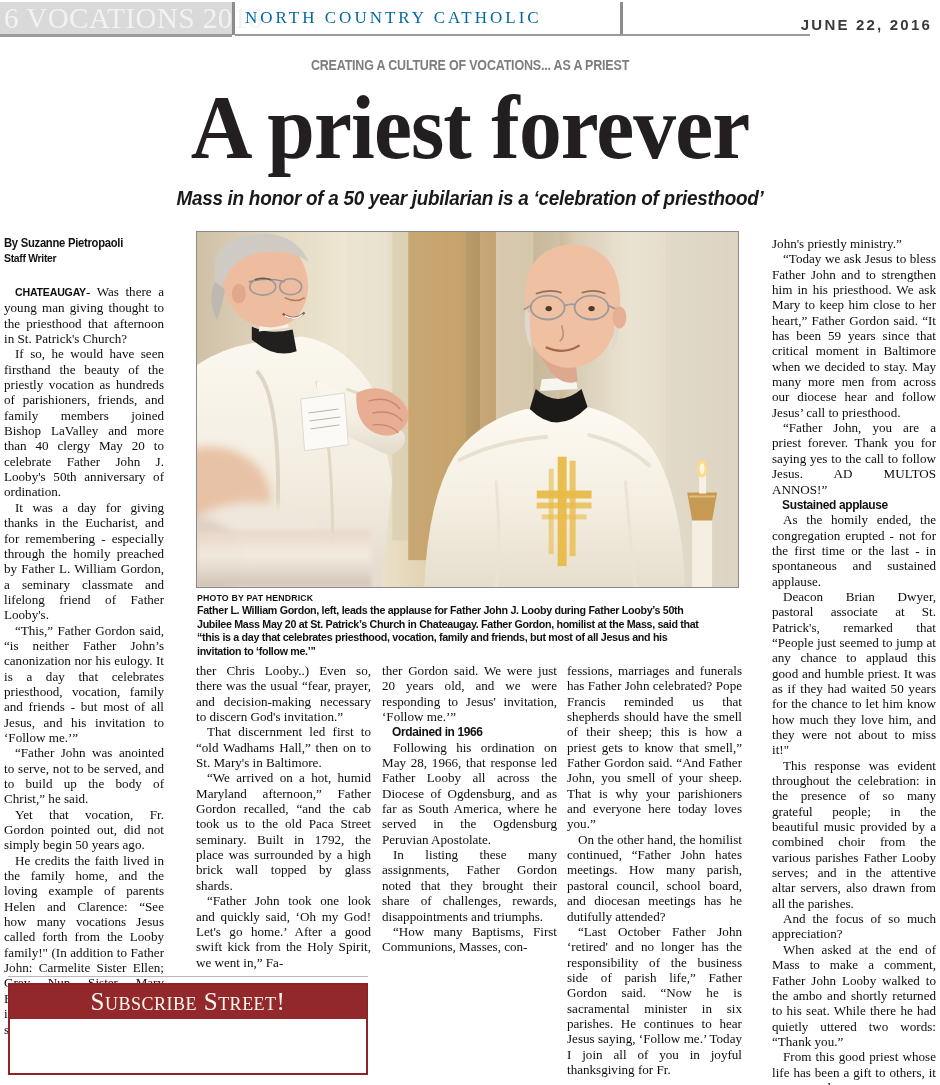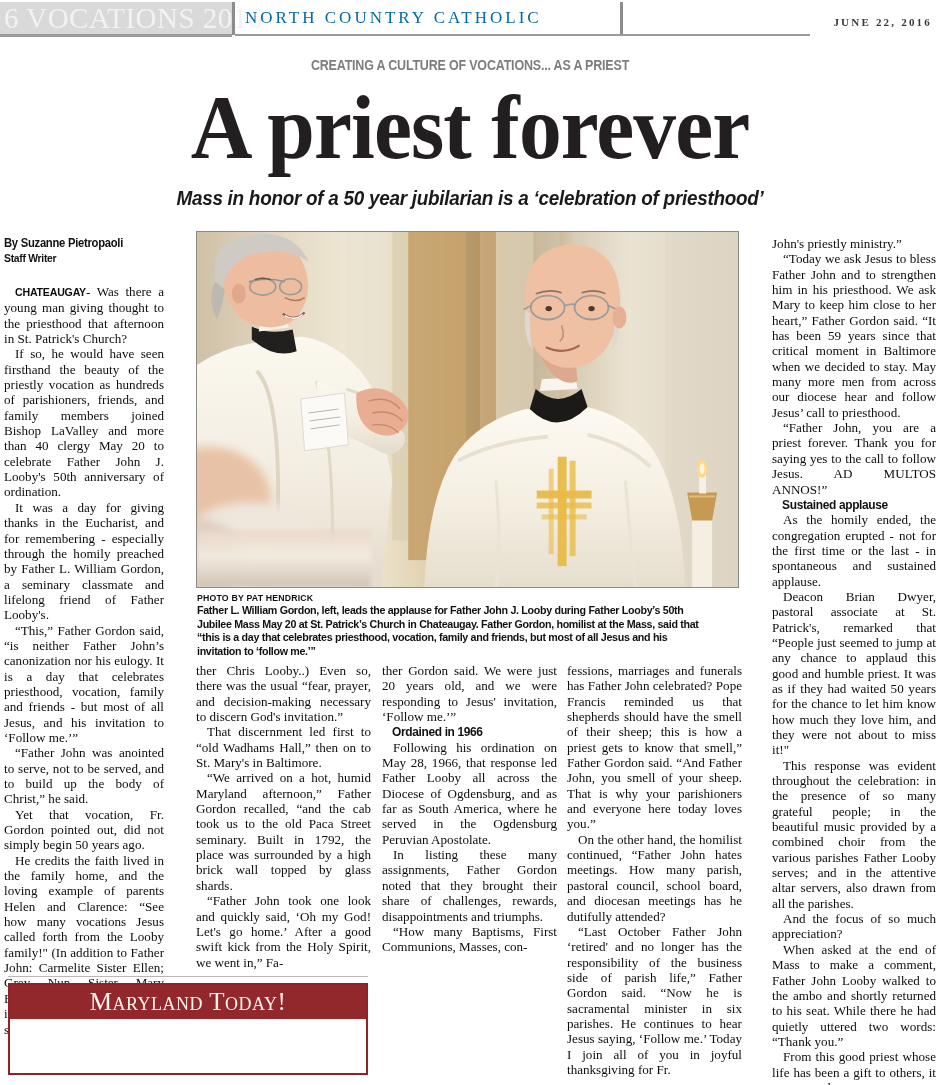--- a/index.html
+++ b/index.html
@@ -30,22 +30,22 @@
   }
   .mast-vrule{position:absolute;top:2px;width:3px;height:33px;background:#8c8c8c;}
   .mast-pub{
     position:absolute;left:245px;top:8px;
     font-family:"Liberation Serif", serif;
     font-size:17px;letter-spacing:3px;color:#0369a1;white-space:nowrap;
   }
   .mast-underline{position:absolute;left:235px;top:34px;width:575px;height:2px;background:#9a9a9a;}
   .mast-date{
     position:absolute;right:8px;top:16px;
-    font-family:Liberation Serif, serif;
-    font-weight:bold;font-size:11px;letter-spacing:2.2px;color:#3a3a3a;
+    font-family:Liberation Sans, sans-serif;
+    font-weight:bold;font-size:15px;letter-spacing:2.2px;color:#3a3a3a;
     white-space:nowrap;
   }
 
   
   .kicker{
     position:absolute;left:0;top:57px;width:940px;text-align:center;
     font-family:"Liberation Sans", sans-serif;
     font-weight:bold;font-size:14.5px;letter-spacing:-0.2px;
     color:#7d7d7d;
     transform:scaleX(0.86);transform-origin:center top;
@@ -373,16 +373,16 @@
     <p>As the homily ended, the congregation erupted - not for the first time or the last - in spontaneous and sustained applause.</p>
     <p>Deacon Brian Dwyer, pastoral associate at St. Patrick's, remarked that “People just seemed to jump at any chance to applaud this good and humble priest. It was as if they had waited 50 years for the chance to let him know how much they love him, and they were not about to miss it!"</p>
     <p>This response was evident throughout the celebration: in the presence of so many grateful people; in the beautiful music provided by a combined choir from the various parishes Father Looby serves; and in the attentive altar servers, also drawn from all the parishes.</p>
     <p>And the focus of so much appreciation?</p>
     <p>When asked at the end of Mass to make a comment, Father John Looby walked to the ambo and shortly returned to his seat. While there he had quietly uttered two words: “Thank you.”</p>
     <p>From this good priest whose life has been a gift to others, it was enough.</p>
   </div>
 
   <div class="col-sep"></div>
   <div class="subscribe">
-    <div class="subscribe-banner">Maryland Today!</div>
+    <div class="subscribe-banner">Subscribe Street!</div>
   </div>
 
 </div>
 
 </body></html>

